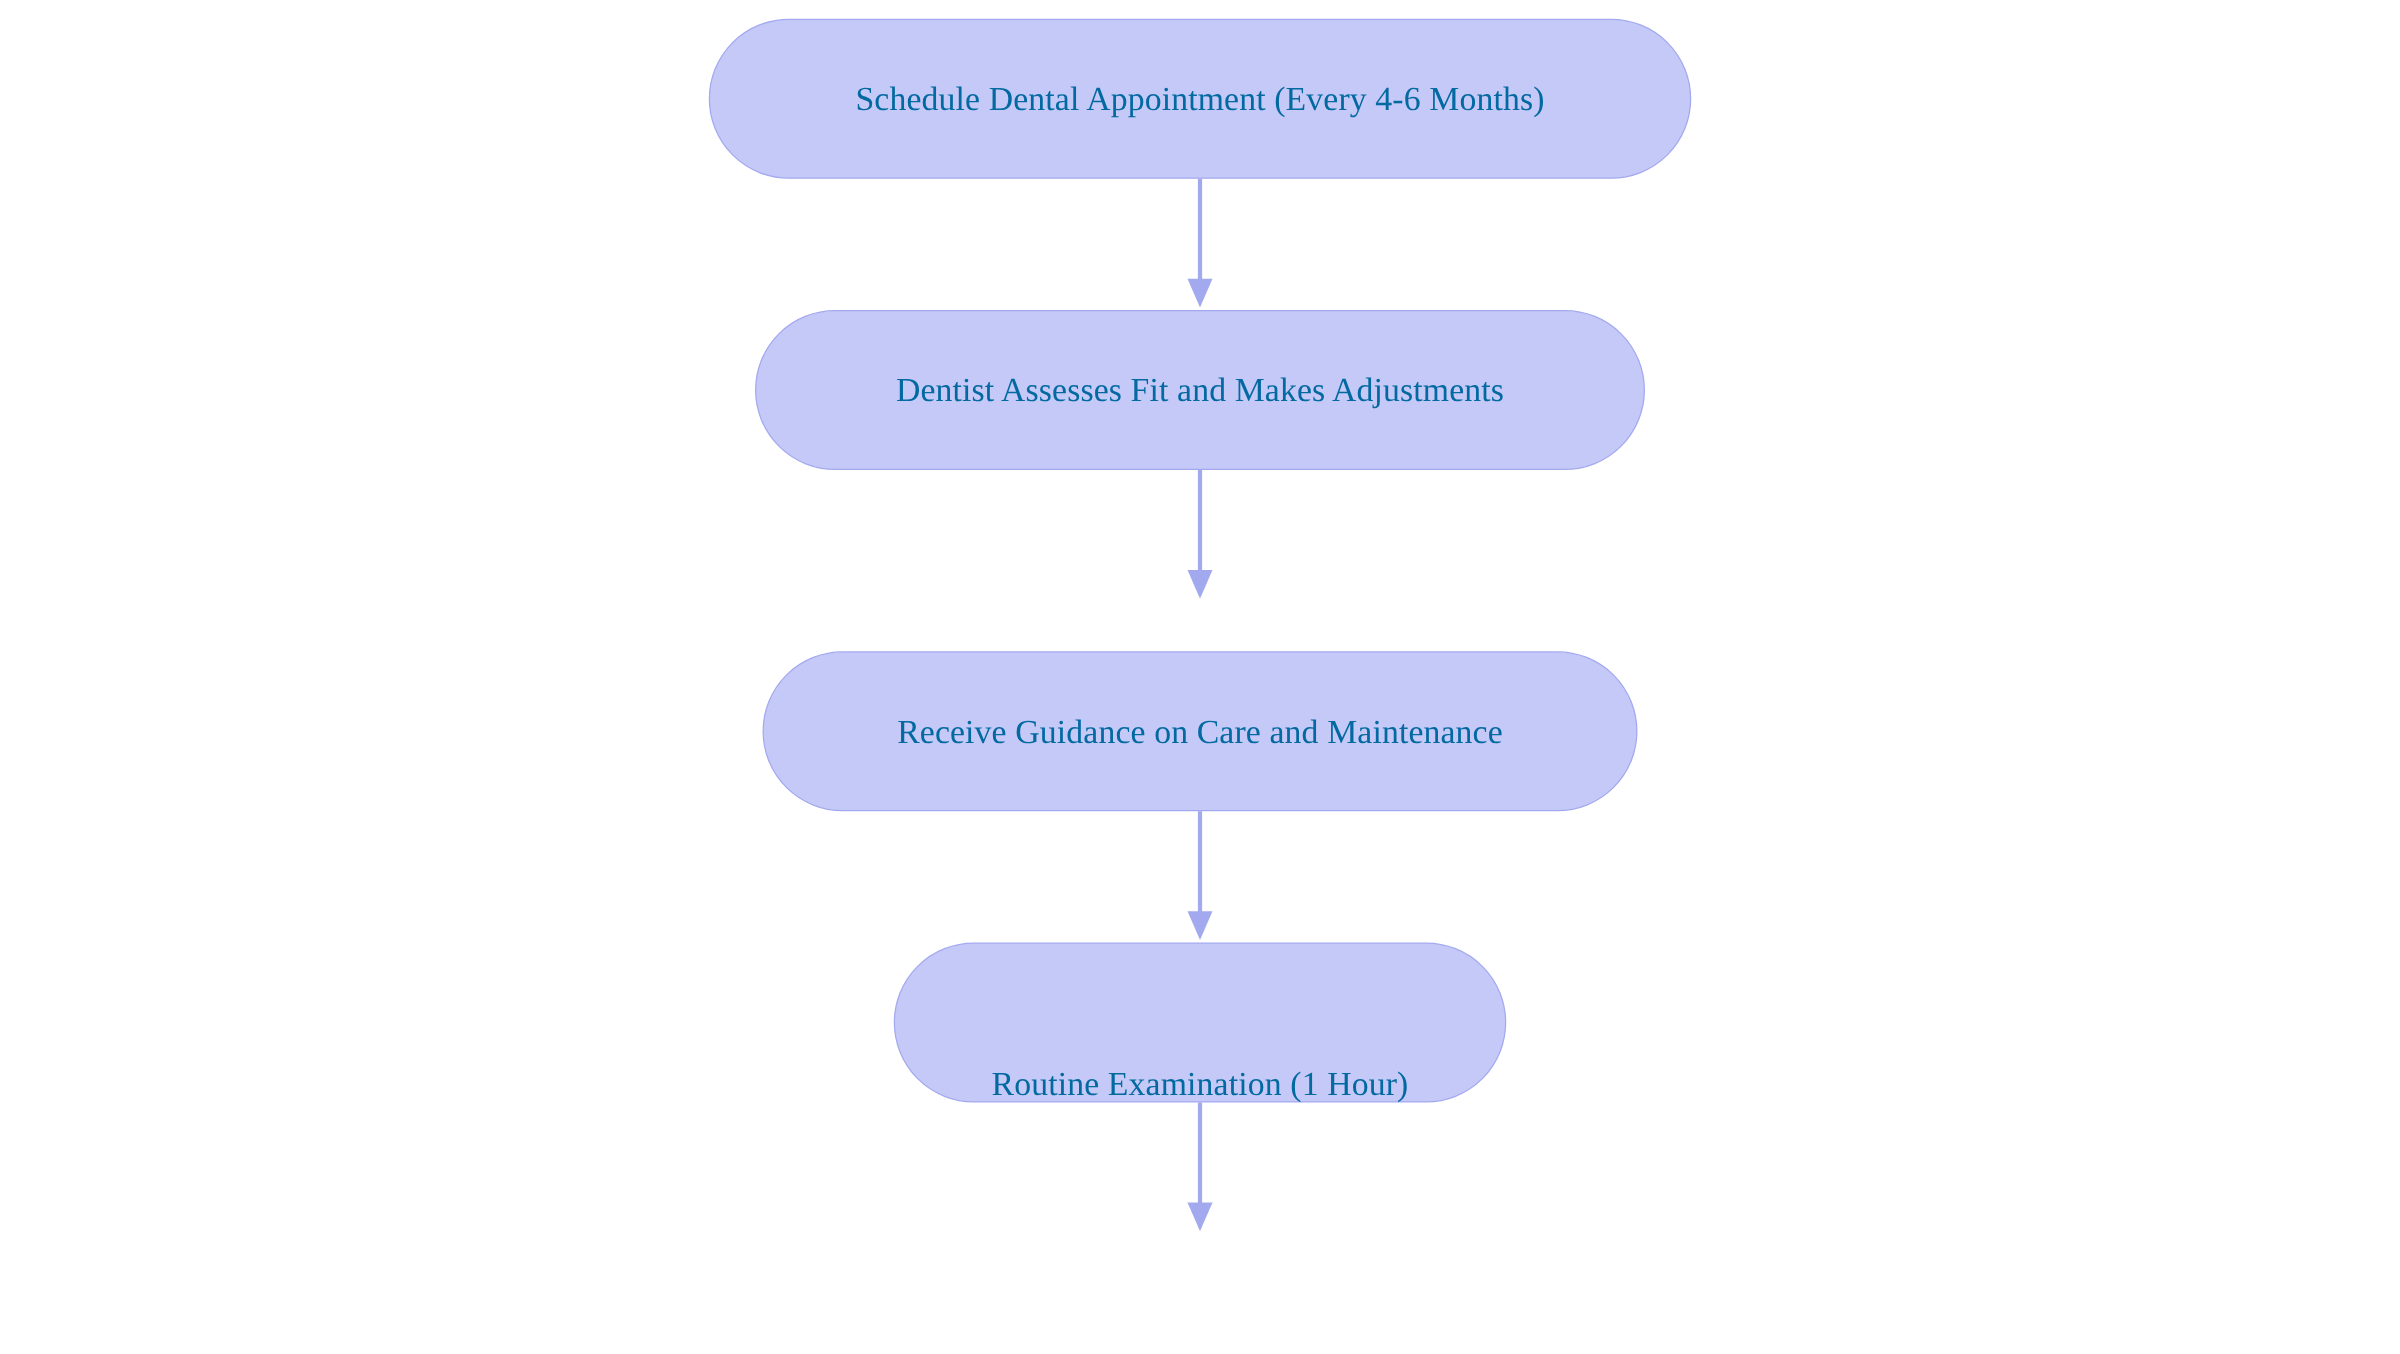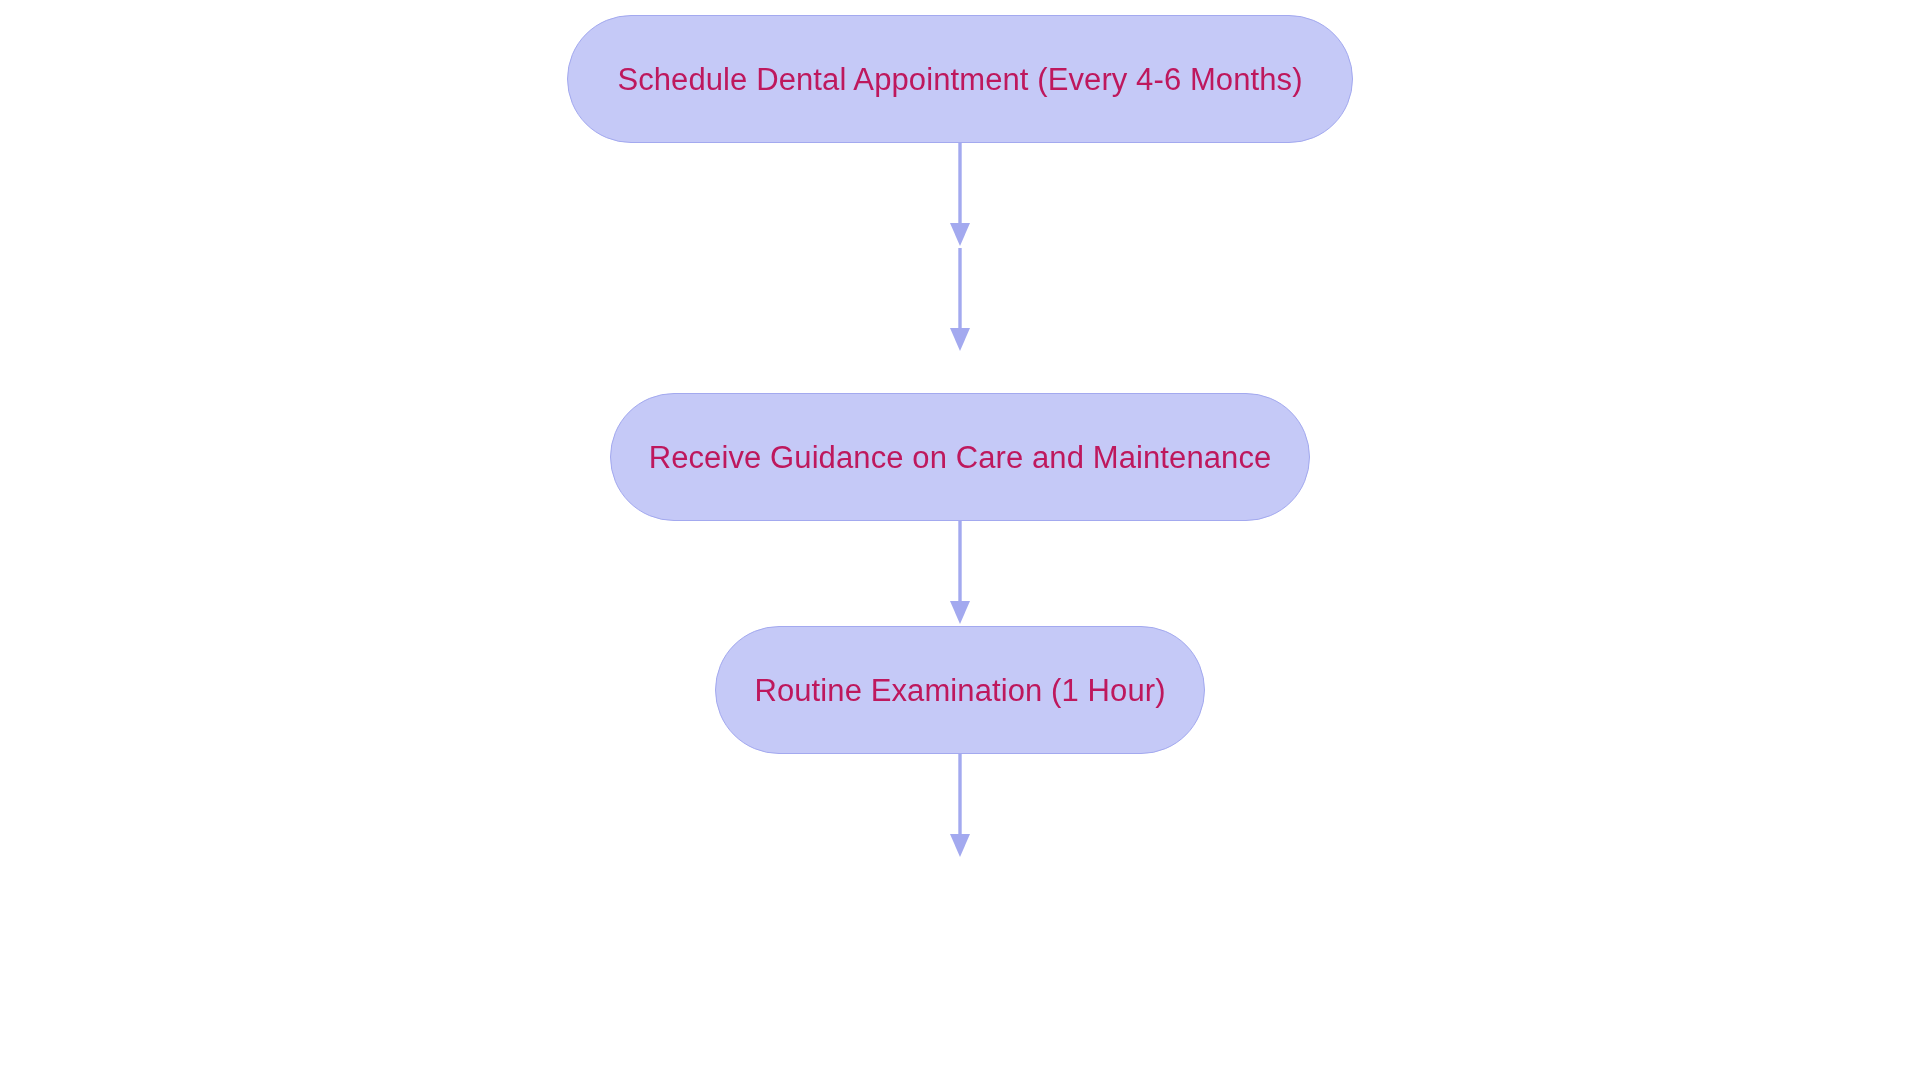--- a/index.html
+++ b/index.html
@@ -34,36 +34,36 @@
     background: #c5c9f7;
     border: 1.6px solid #a3a9ef;
     border-radius: 64px;
     display: flex;
     align-items: center;
     justify-content: center;
     flex: 0 0 auto;
   }
 
   .node-label {
-    color: #be185d;
-    font-family: Liberation Sans, sans-serif;
-    font-size: 31px;
+    color: #0369a1;
+    font-family: Liberation Serif, serif;
+    font-size: 27px;
     font-weight: 400;
     line-height: 1;
     letter-spacing: 0.1px;
     white-space: nowrap;
     padding: 0 46px;
     user-select: none;
   }
 
   
   .node-w1 { width: 786px; }
   .node-w2 { width: 712px; }
   .node-w3 { width: 700px; margin-top: 40px; }
-  .node-w4 { width: 490px; }
+  .node-w4 { width: 490px; align-items: flex-end; }
   .node-w5 { width: 628px; }
 
   
   .connector {
     width: 40px;
     height: 105px;
     flex: 0 0 auto;
     display: block;
   }
   .connector svg {
@@ -82,20 +82,23 @@
     <span class="node-label">Schedule Dental Appointment (Every 4-6 Months)</span>
   </div>
 
   <div class="connector">
     <svg viewBox="0 0 40 105" xmlns="http://www.w3.org/2000/svg" aria-hidden="true">
       <line x1="20" y1="0" x2="20" y2="86" stroke="#a3a9ef" stroke-width="3.4"></line>
       <polygon points="10,80 30,80 20,103" fill="#a3a9ef"></polygon>
     </svg>
   </div>
 
+  <div class="node node-w2">
+    <span class="node-label">Dentist Assesses Fit and Makes Adjustments</span>
+  </div>
 
   <div class="connector">
     <svg viewBox="0 0 40 105" xmlns="http://www.w3.org/2000/svg" aria-hidden="true">
       <line x1="20" y1="0" x2="20" y2="86" stroke="#a3a9ef" stroke-width="3.4"></line>
       <polygon points="10,80 30,80 20,103" fill="#a3a9ef"></polygon>
     </svg>
   </div>
 
   <div class="node node-w3">
     <span class="node-label">Receive Guidance on Care and Maintenance</span>

